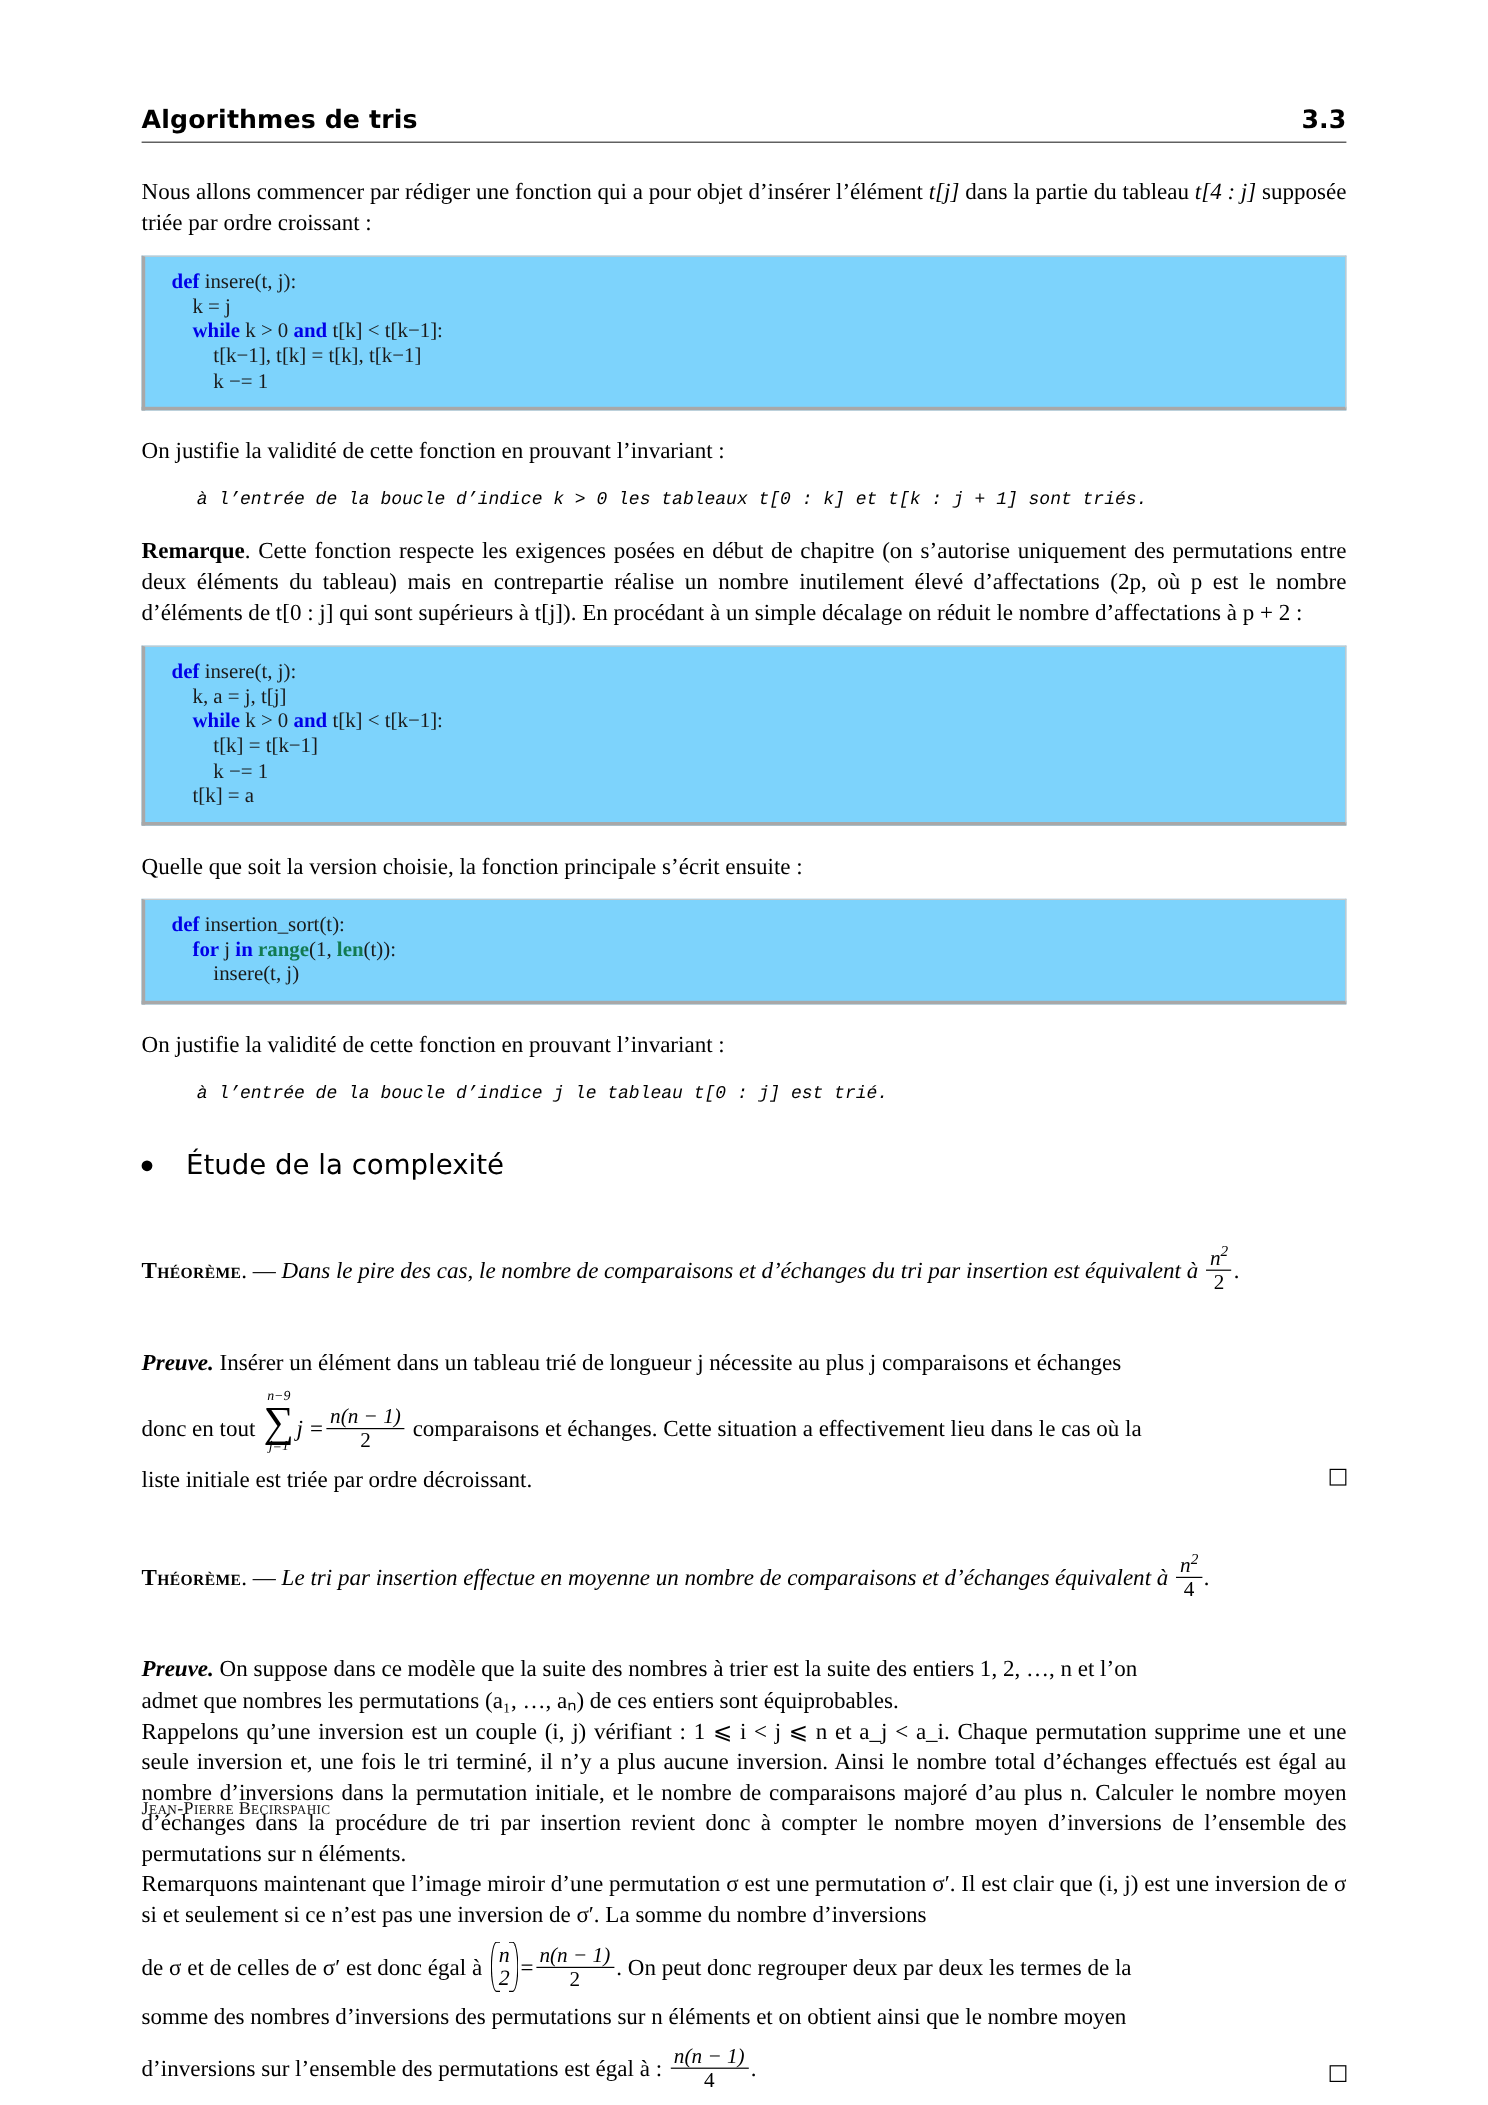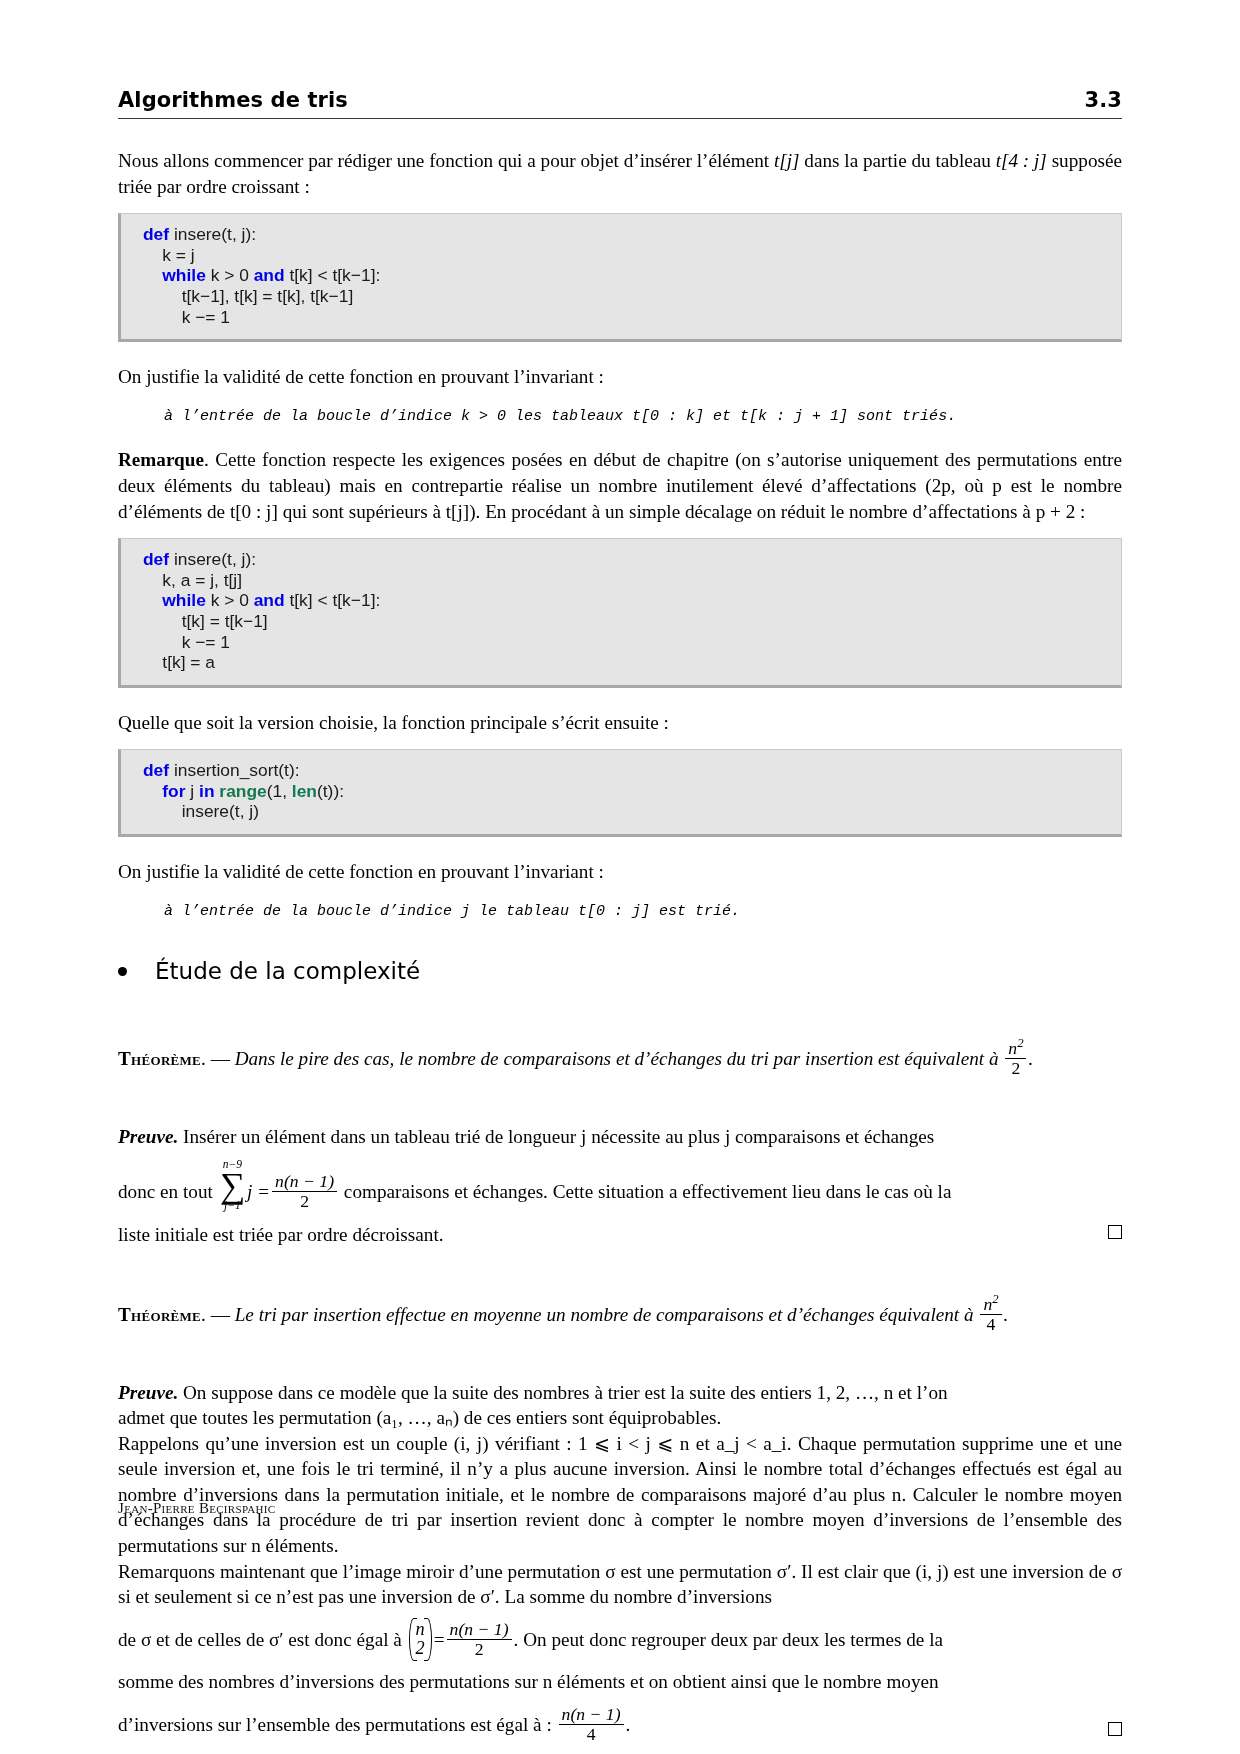--- a/index.html
+++ b/index.html
@@ -50,27 +50,27 @@
   .invariant {
     margin:0; padding-left:46px;
     font-size:15px; line-height:25.6px;
     font-style:italic;
     font-family:Liberation Mono, monospace;
   }
 
   
   .code {
     position:relative;
-    background:#e5e5e5;
+    background:#7dd3fc;
     border-top:1.5px solid #c9c9c9;
     border-right:1.5px solid #c9c9c9;
     border-bottom:3px solid #a8a8a8;
     border-left:3px solid #a8a8a8;
     padding:10px 0 12px 22px;
-    font-family:Liberation Sans, sans-serif;
+    font-family:Liberation Serif, serif;
     font-size:17.4px;
     line-height:20.6px;
     color:#1a1a1a;
     white-space:pre;
     box-sizing:border-box;
   }
   .kw  { color:#0000e8; font-weight:bold; }
   .bin { color:#127a51; font-weight:bold; }
 
   
@@ -236,21 +236,21 @@
     <p class="t"><span>liste initiale est triée par ordre décroissant.</span></p>
     <div class="qed-line"><span class="qed"></span></div>
 
     <div class="sp-34"></div>
 
     <p class="thm"><span class="thm-name">Théorème</span><span class="dash">. —</span><span class="thm-body"> Le tri par insertion effectue en moyenne un nombre de comparaisons et d’échanges équivalent à </span><span class="frac"><span class="num"><span class="math">n</span><span class="sup">2</span></span><span class="den mathup">4</span></span><span class="thm-body">.</span></p>
 
     <div class="sp-26"></div>
 
     <p class="t"><span class="proof-lead">Preuve.</span><span> On suppose dans ce modèle que la suite des nombres à trier est la suite des entiers 1, 2, …, n et l’on</span></p>
-    <p class="t">admet que toutes les permutation (a₁, …, aₙ) de ces entiers sont équiprobables.</p>
+    <p class="t">admet que nombres les permutations (a₁, …, aₙ) de ces entiers sont équiprobables.</p>
     <p class="t">Rappelons qu’une inversion est un couple (i, j) vérifiant : 1 ⩽ i &lt; j ⩽ n et a_j &lt; a_i. Chaque permutation supprime une et une seule inversion et, une fois le tri terminé, il n’y a plus aucune inversion. Ainsi le nombre total d’échanges effectués est égal au nombre d’inversions dans la permutation initiale, et le nombre de comparaisons majoré d’au plus n. Calculer le nombre moyen d’échanges dans la procédure de tri par insertion revient donc à compter le nombre moyen d’inversions de l’ensemble des permutations sur n éléments.</p>
     <p class="t">Remarquons maintenant que l’image miroir d’une permutation σ est une permutation σ′. Il est clair que (i, j) est une inversion de σ si et seulement si ce n’est pas une inversion de σ′. La somme du nombre d’inversions</p>
 
     <div class="sp-10"></div>
 
     <p class="t"><span>de σ et de celles de σ′ est donc égal à </span><span class="binom"><span class="par l"></span><span class="col">n</span><span class="col">2</span><span class="par r"></span></span><span class="mathup">=</span><span class="frac"><span class="num math">n(n − 1)</span><span class="den mathup">2</span></span><span>. On peut donc regrouper deux par deux les termes de la</span></p>
 
     <div class="sp-10"></div>
 
     <p class="t">somme des nombres d’inversions des permutations sur n éléments et on obtient ainsi que le nombre moyen</p>

